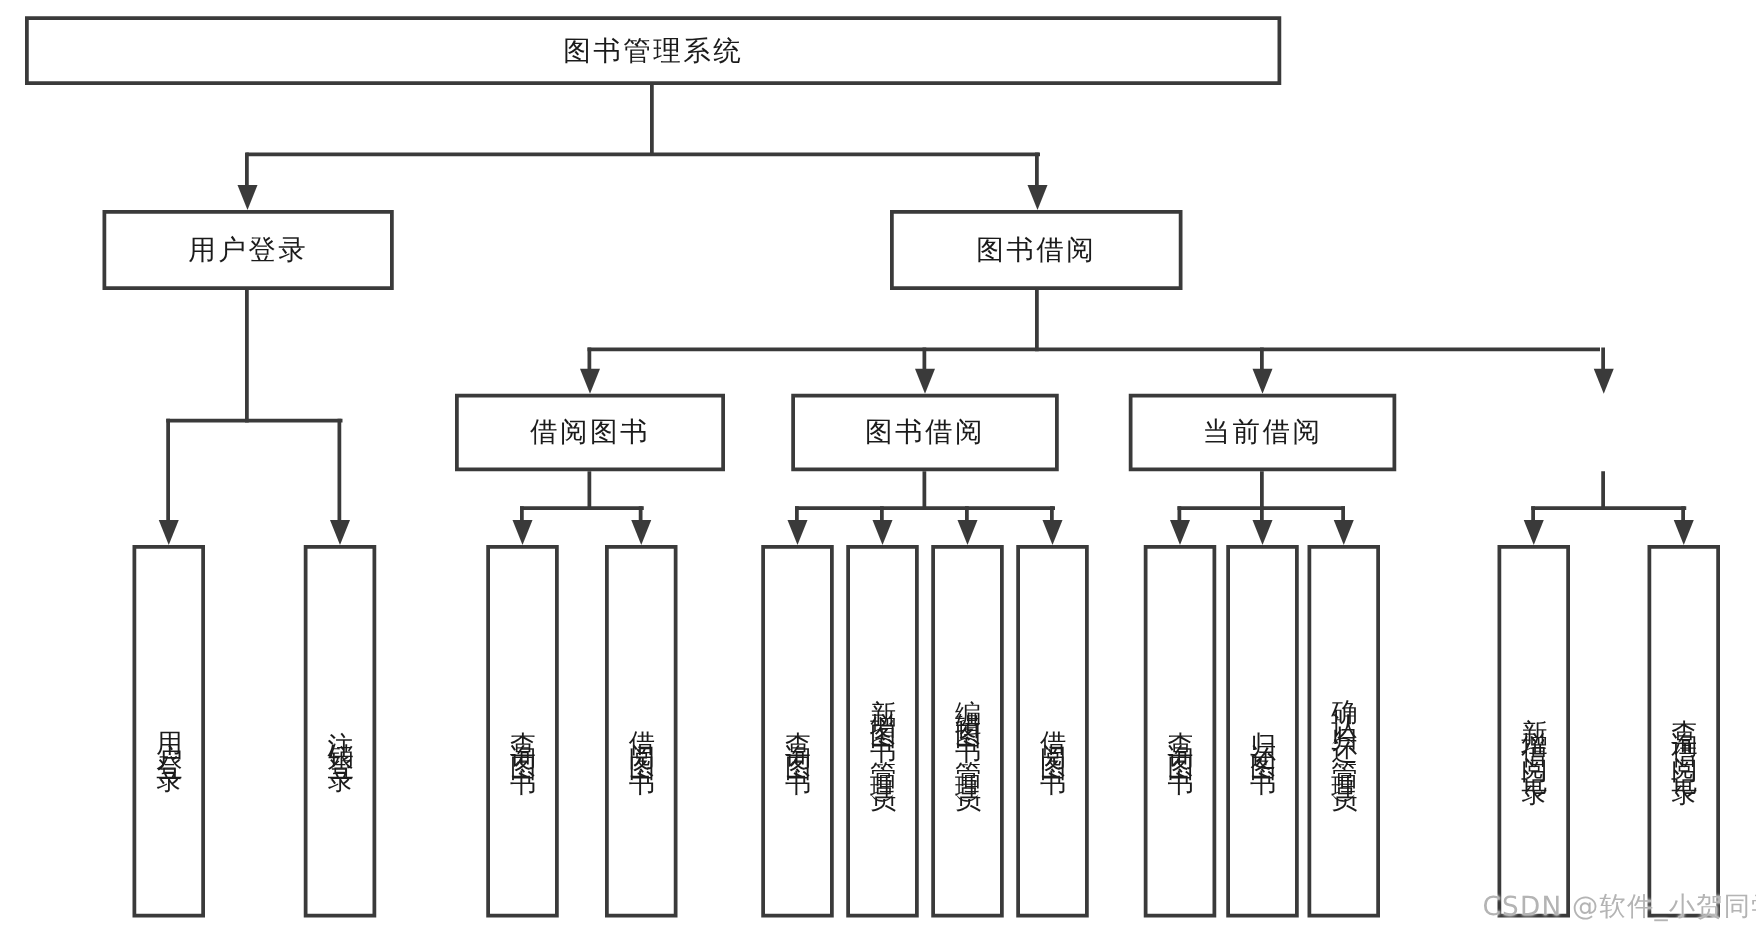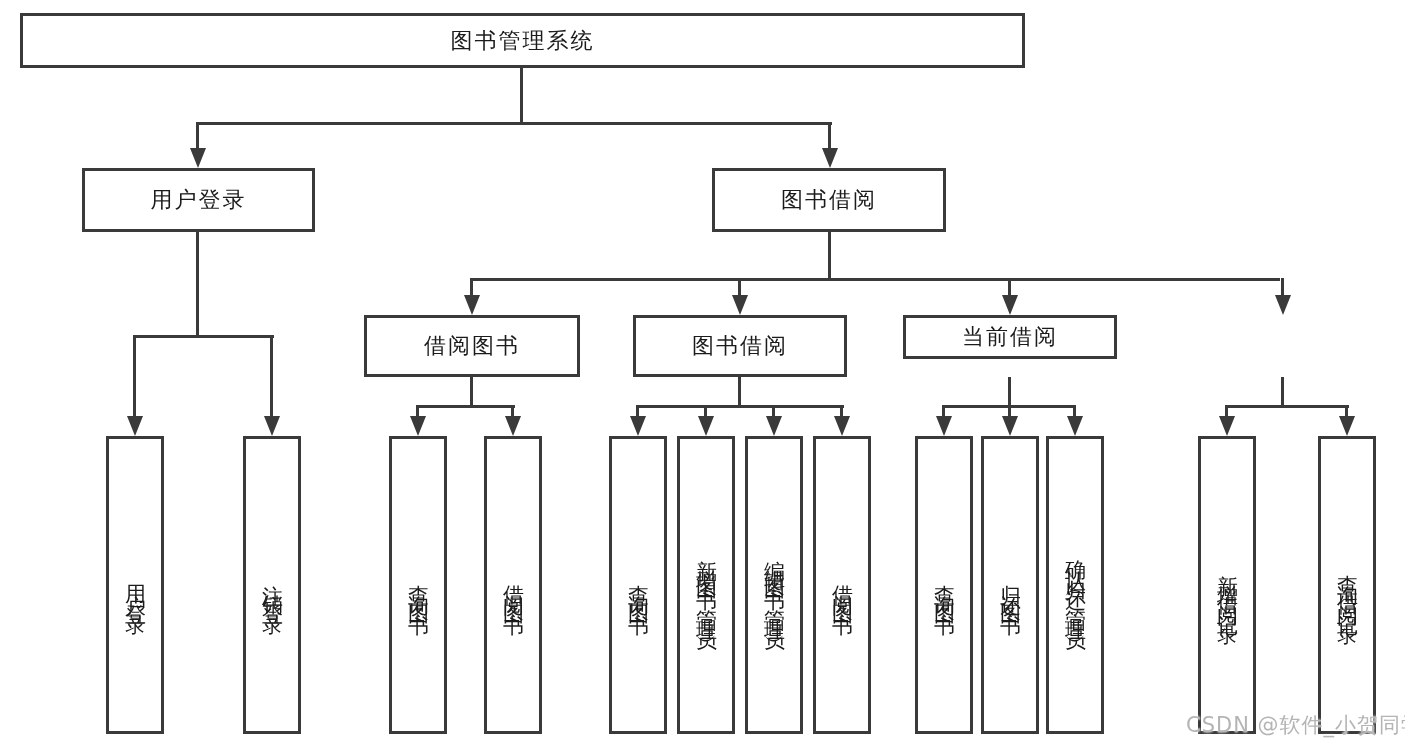--- a/index.html
+++ b/index.html
@@ -60,21 +60,21 @@
   <div class="arrow" style="left:464px;top:295px"></div>
   <div class="vline" style="left:738px;top:278px;height:19px"></div>
   <div class="arrow" style="left:732px;top:295px"></div>
   <div class="vline" style="left:1008px;top:278px;height:19px"></div>
   <div class="arrow" style="left:1002px;top:295px"></div>
   <div class="vline" style="left:1281px;top:278px;height:19px"></div>
   <div class="arrow" style="left:1275px;top:295px"></div>
 
   <div class="box" style="left:364px;top:315px;width:216px;height:62px">借阅图书</div>
   <div class="box" style="left:633px;top:315px;width:214px;height:62px">图书借阅</div>
-  <div class="box" style="left:903px;top:315px;width:214px;height:44px">当前借阅</div>
+  <div class="box" style="left:903px;top:315px;width:214px;height:62px">当前借阅</div>
 
   <div class="vline" style="left:470px;top:377px;height:31px"></div>
   <div class="hline" style="left:416px;top:405px;width:99px"></div>
   <div class="vline" style="left:416px;top:405px;height:13px"></div>
   <div class="arrow" style="left:410px;top:416px"></div>
   <div class="vline" style="left:511px;top:405px;height:13px"></div>
   <div class="arrow" style="left:505px;top:416px"></div>
 
   <div class="vline" style="left:738px;top:377px;height:31px"></div>
   <div class="hline" style="left:636px;top:405px;width:208px"></div>

